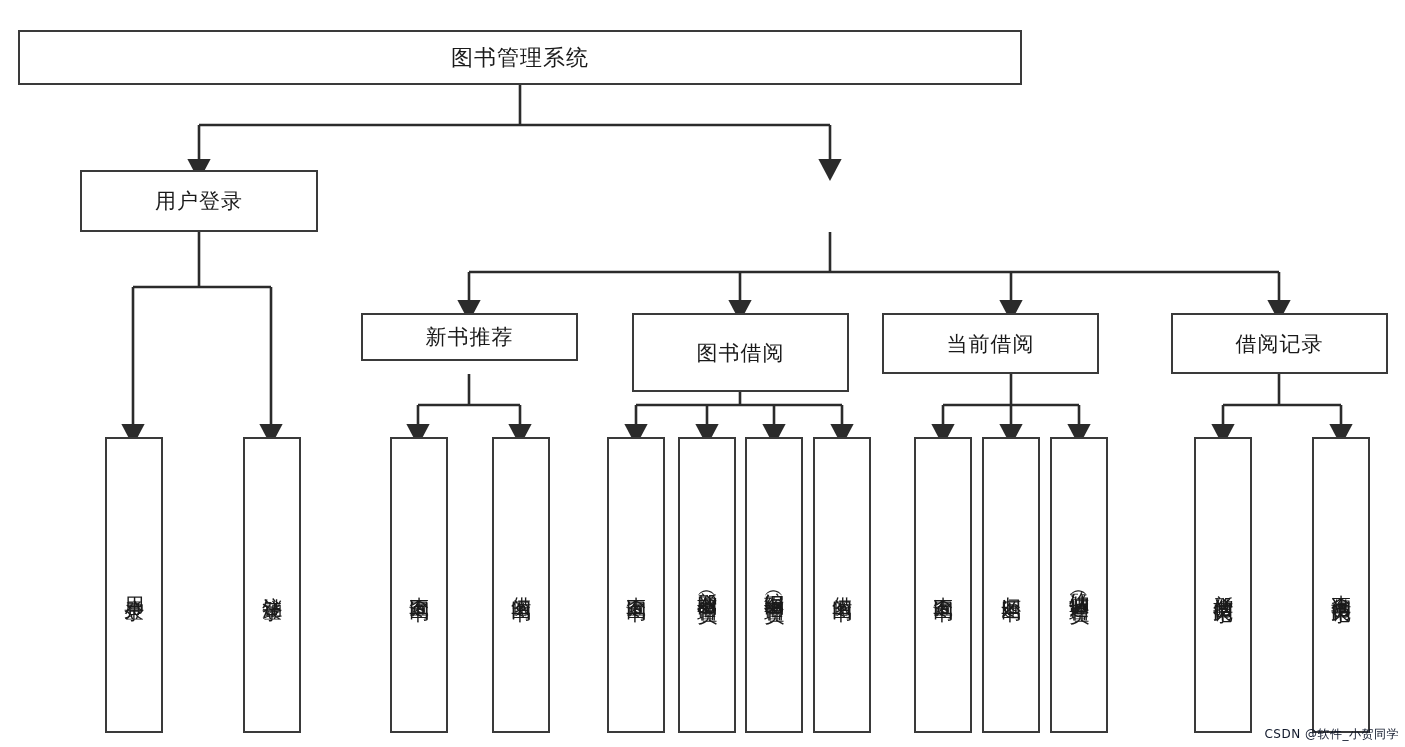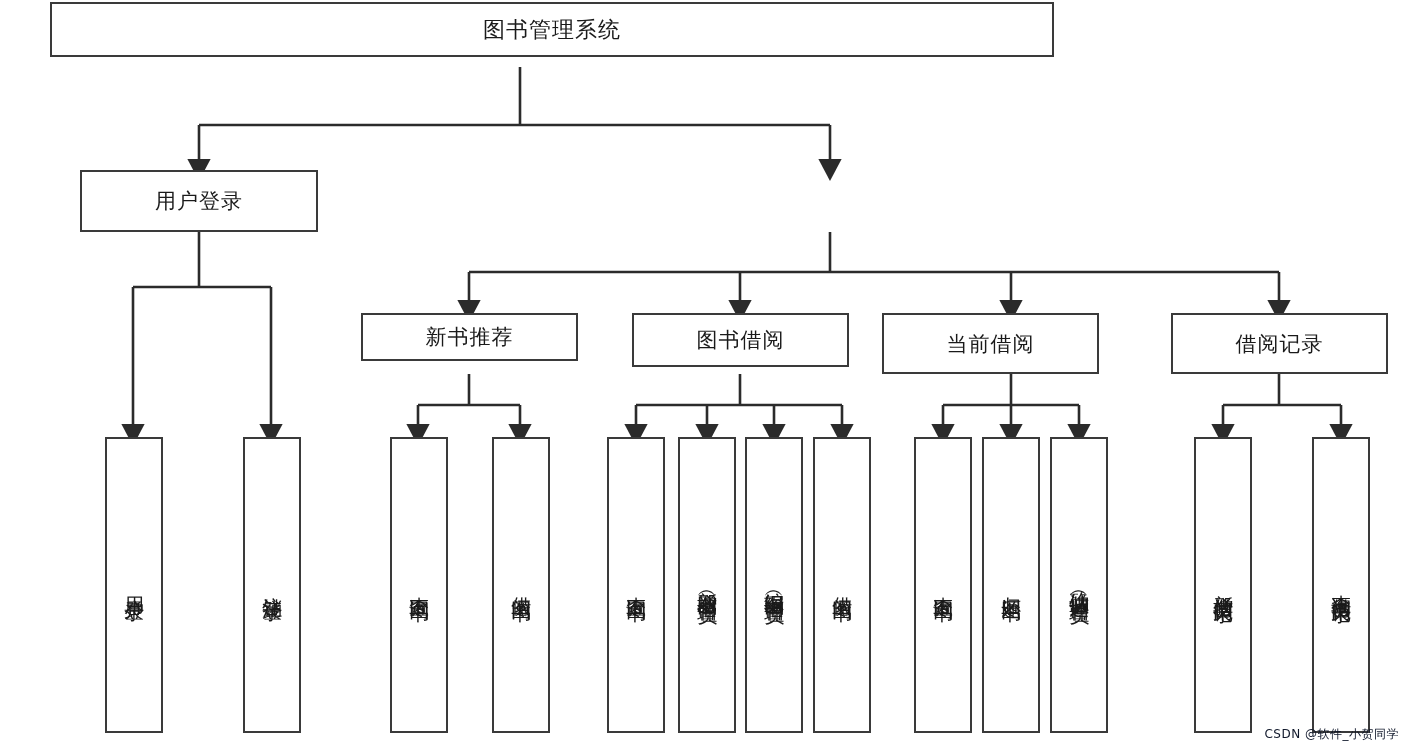--- a/index.html
+++ b/index.html
@@ -99,32 +99,32 @@
       <path d="M1011,405 L1011,427" marker-end="url(#ah)"></path>
       <path d="M1079,405 L1079,427" marker-end="url(#ah)"></path>
 
       <path d="M1279,374 L1279,405"></path>
       <path d="M1223,405 L1341,405"></path>
       <path d="M1223,405 L1223,427" marker-end="url(#ah)"></path>
       <path d="M1341,405 L1341,427" marker-end="url(#ah)"></path>
     </g>
   </svg>
 
-  <div class="node h root" style="left:18px;top:2px;width:1004px;height:55px;margin-left:32px;">
+  <div class="node h root" style="left:18px;top:30px;width:1004px;height:55px;">
     <span>图书管理系统</span>
   </div>
 
   <div class="node h" style="left:80px;top:170px;width:238px;height:62px;">
     <span>用户登录</span>
   </div>
 
   <div class="node h" style="left:361px;top:313px;width:217px;height:48px;">
     <span>新书推荐</span>
   </div>
-  <div class="node h" style="left:632px;top:313px;width:217px;height:54px;">
+  <div class="node h" style="left:632px;top:313px;width:217px;height:79px;">
     <span>图书借阅</span>
   </div>
   <div class="node h" style="left:882px;top:313px;width:217px;height:61px;">
     <span>当前借阅</span>
   </div>
   <div class="node h" style="left:1171px;top:313px;width:217px;height:61px;text-align:center;">
     <span>借阅记录</span>
   </div>
 
   <div class="node leaf" style="left:105px;top:437px;width:58px;height:296px;">

